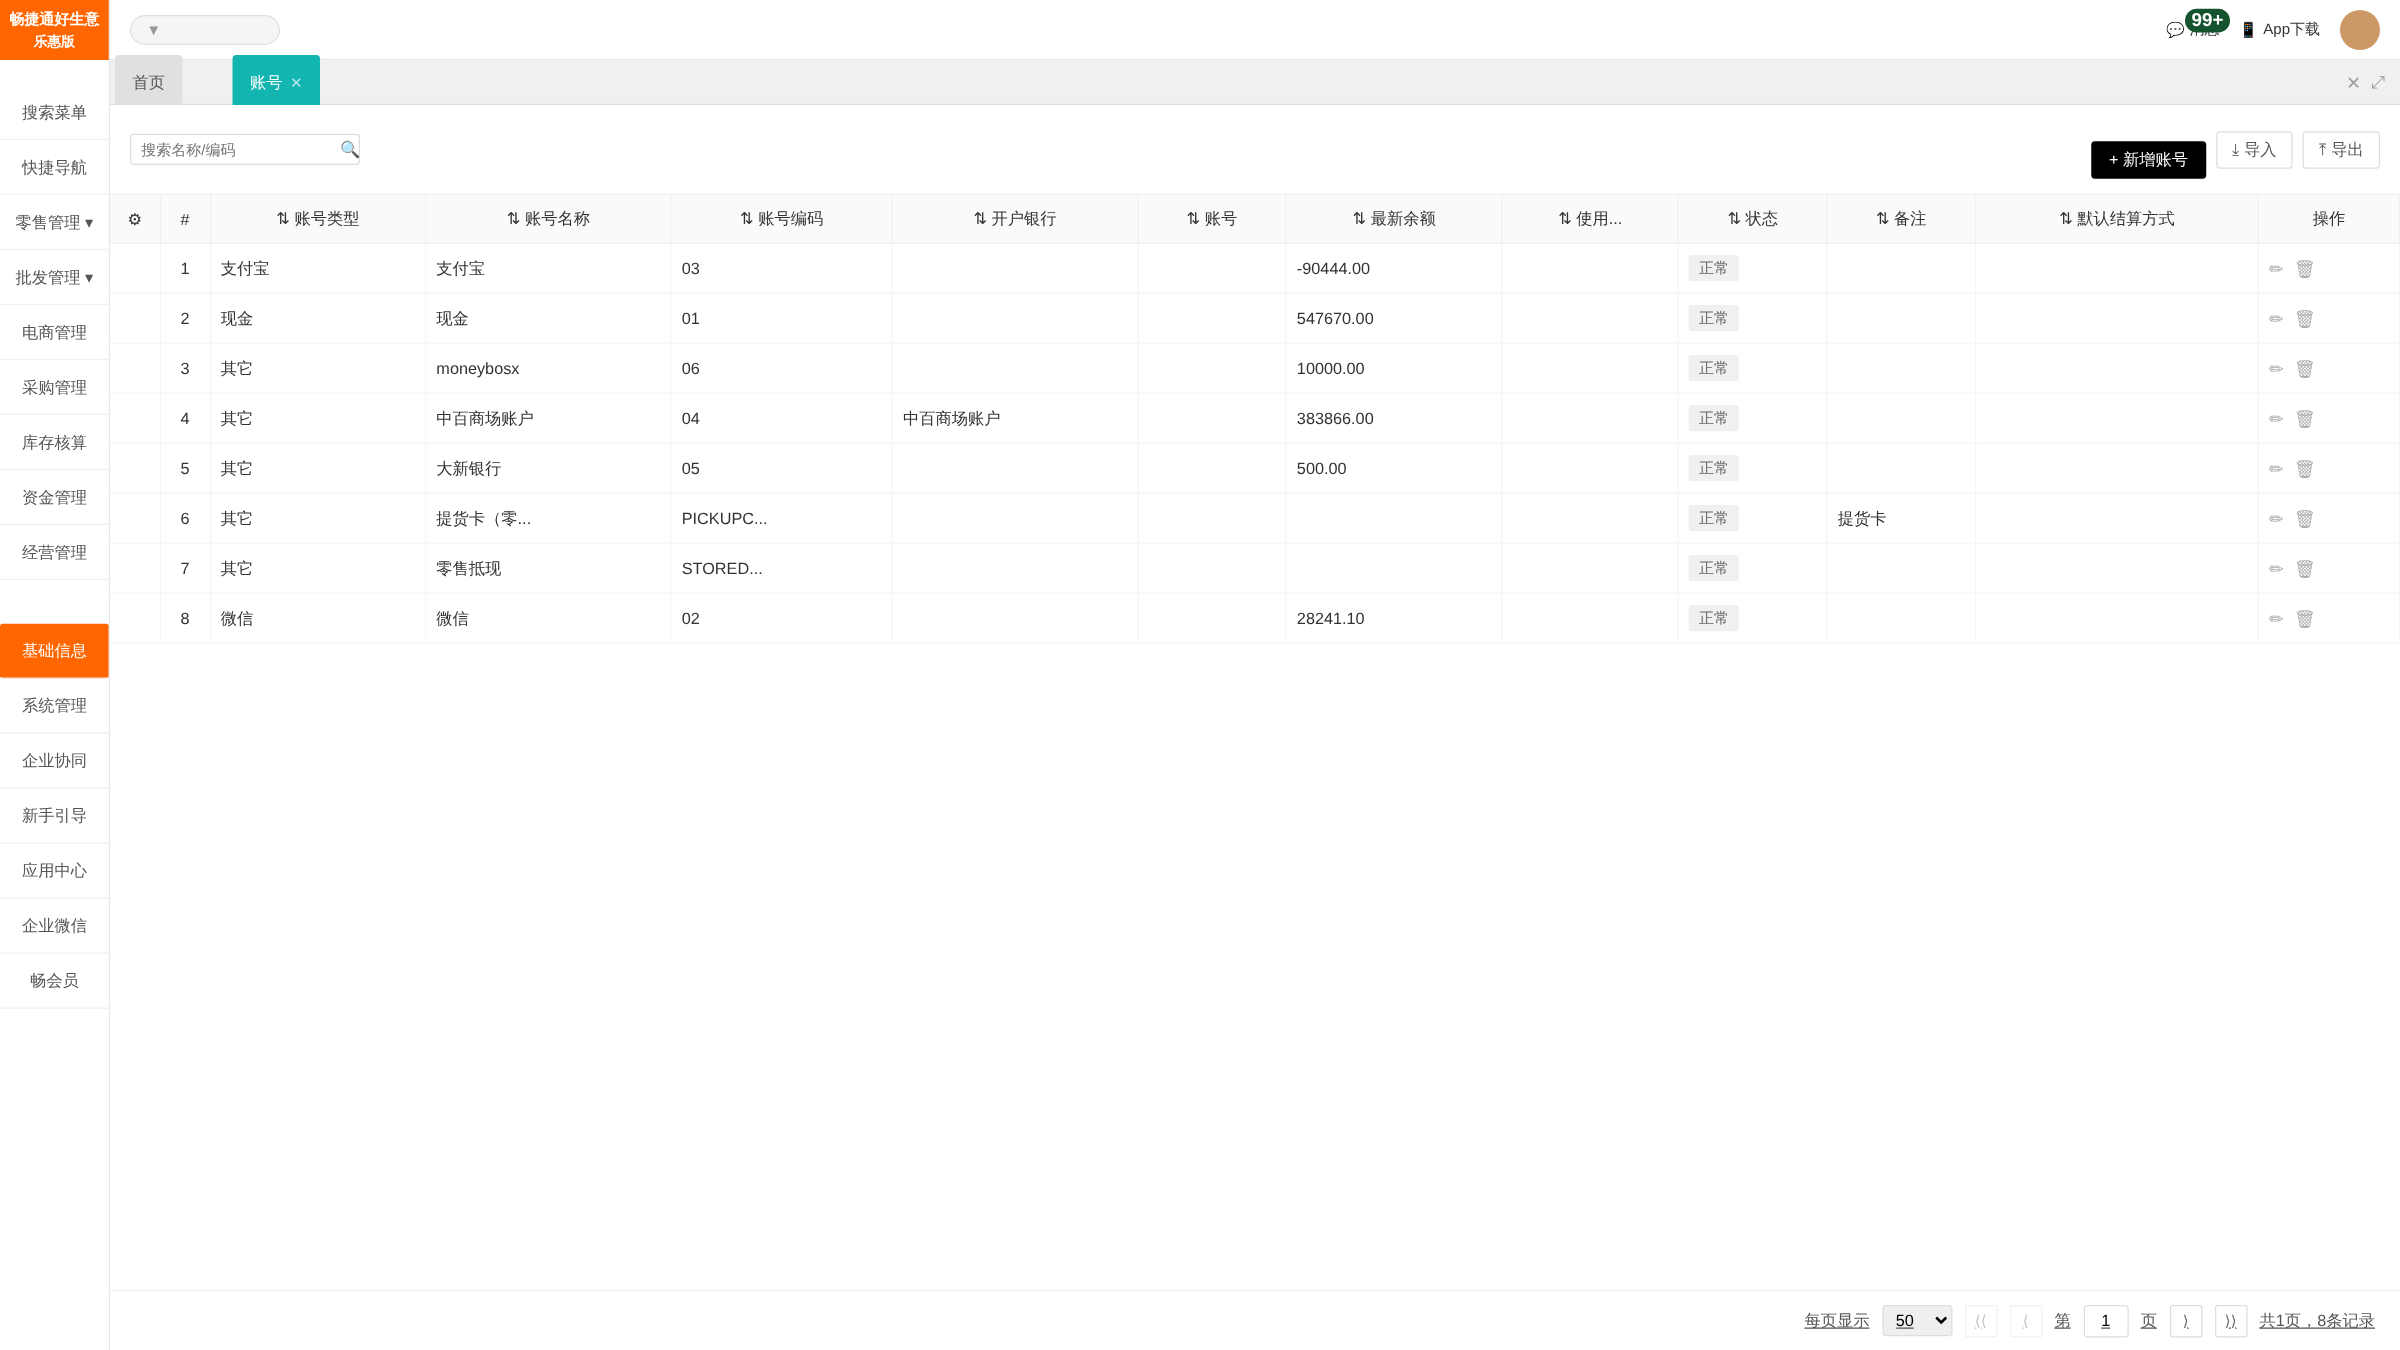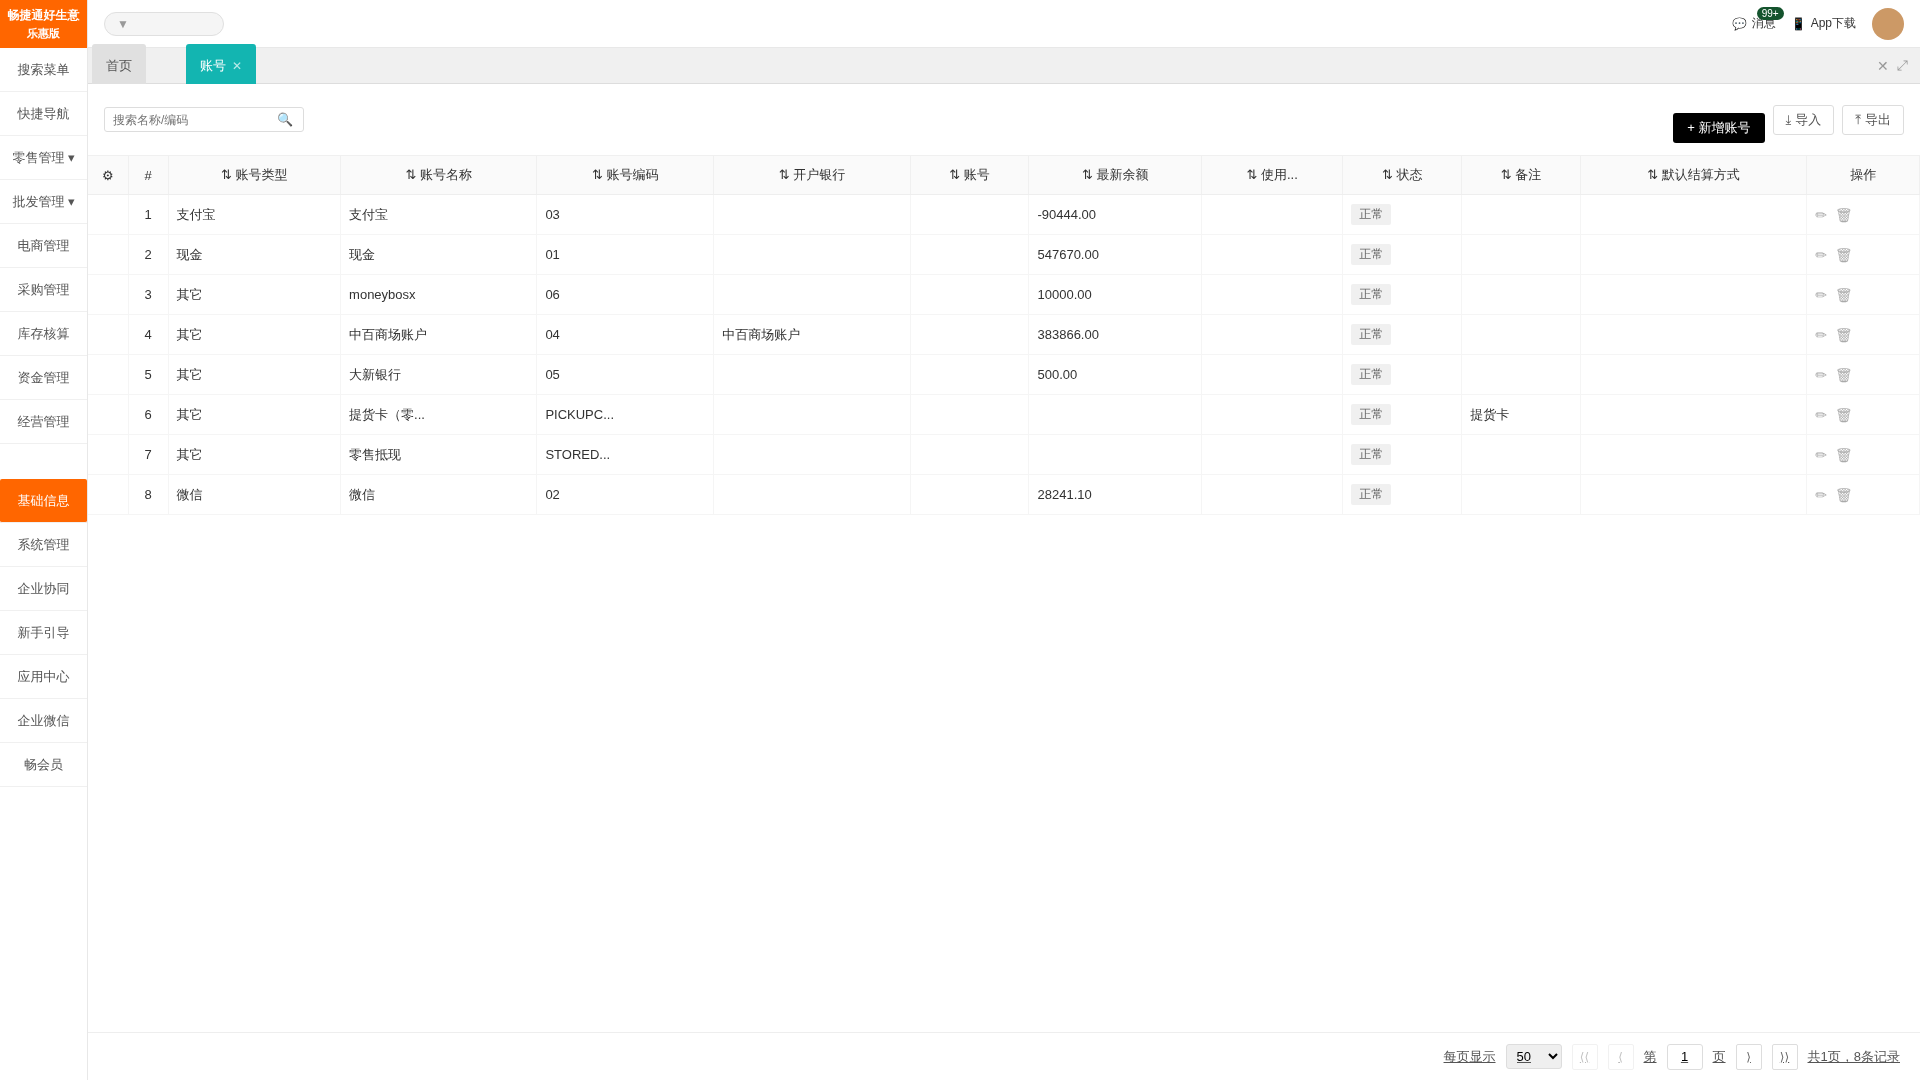--- a/index.html
+++ b/index.html
@@ -6,20 +6,21 @@
     body { font-family: 'Microsoft YaHei', Arial, sans-serif; font-size: 13px; background: #f5f5f5; display: flex; height: 1080px; width: 1920px; overflow: hidden; }
 
     
     .sidebar {
       width: 88px;
       background: #fff;
       display: flex;
       flex-direction: column;
       border-right: 1px solid #e8e8e8;
       flex-shrink: 0;
+      gap: 20px;
     }
     .sidebar-logo {
       background: #ff6600;
       height: 48px;
       display: flex;
       align-items: center;
       justify-content: center;
       color: #fff;
       font-size: 11px;
       font-weight: bold;
@@ -65,21 +66,21 @@
       background: #f5f5f5;
       border: 1px solid #e0e0e0;
       border-radius: 14px;
       padding: 4px 12px;
       font-size: 12px;
       color: #999;
       width: 120px;
     }
     .topbar-right { display: flex; align-items: center; gap: 16px; }
     .topbar-messages { display: flex; align-items: center; gap: 4px; font-size: 12px; color: #333; position: relative; }
-    .badge { background: #14532d; color: #fff; border-radius: 10px; font-size: 10px; padding: 1px 5px; position: absolute; top: -8px; right: -8px; }
+    .badge { background: #14532d; color: #fff; border-radius: 10px; font-size: 15px; padding: 1px 5px; position: absolute; top: -8px; right: -8px; font-weight: bold; }
     .topbar-download { display: flex; align-items: center; gap: 4px; font-size: 12px; color: #333; }
     .avatar { width: 32px; height: 32px; border-radius: 50%; background: #ccc; overflow: hidden; }
 
     
     .tab-bar {
       height: 36px;
       background: #f0f0f0;
       display: flex;
       align-items: center;
       border-bottom: 1px solid #ddd;
@@ -127,21 +128,21 @@
     }
     .toolbar-left { display: flex; align-items: center; gap: 8px; }
     .search-input-wrap {
       display: flex;
       align-items: center;
       border: 1px solid #ddd;
       border-radius: 3px;
       padding: 4px 8px;
       gap: 4px;
       background: #fff;
-      width: 200px;
+      width: 184px;
     }
     .search-input-wrap input {
       border: none; outline: none; font-size: 12px; color: #666; width: 160px; background: transparent;
     }
     .toolbar-right { display: flex; align-items: center; gap: 8px; }
     .btn-primary {
       background: #000000;
       color: #fff;
       border: none;
       border-radius: 3px;

